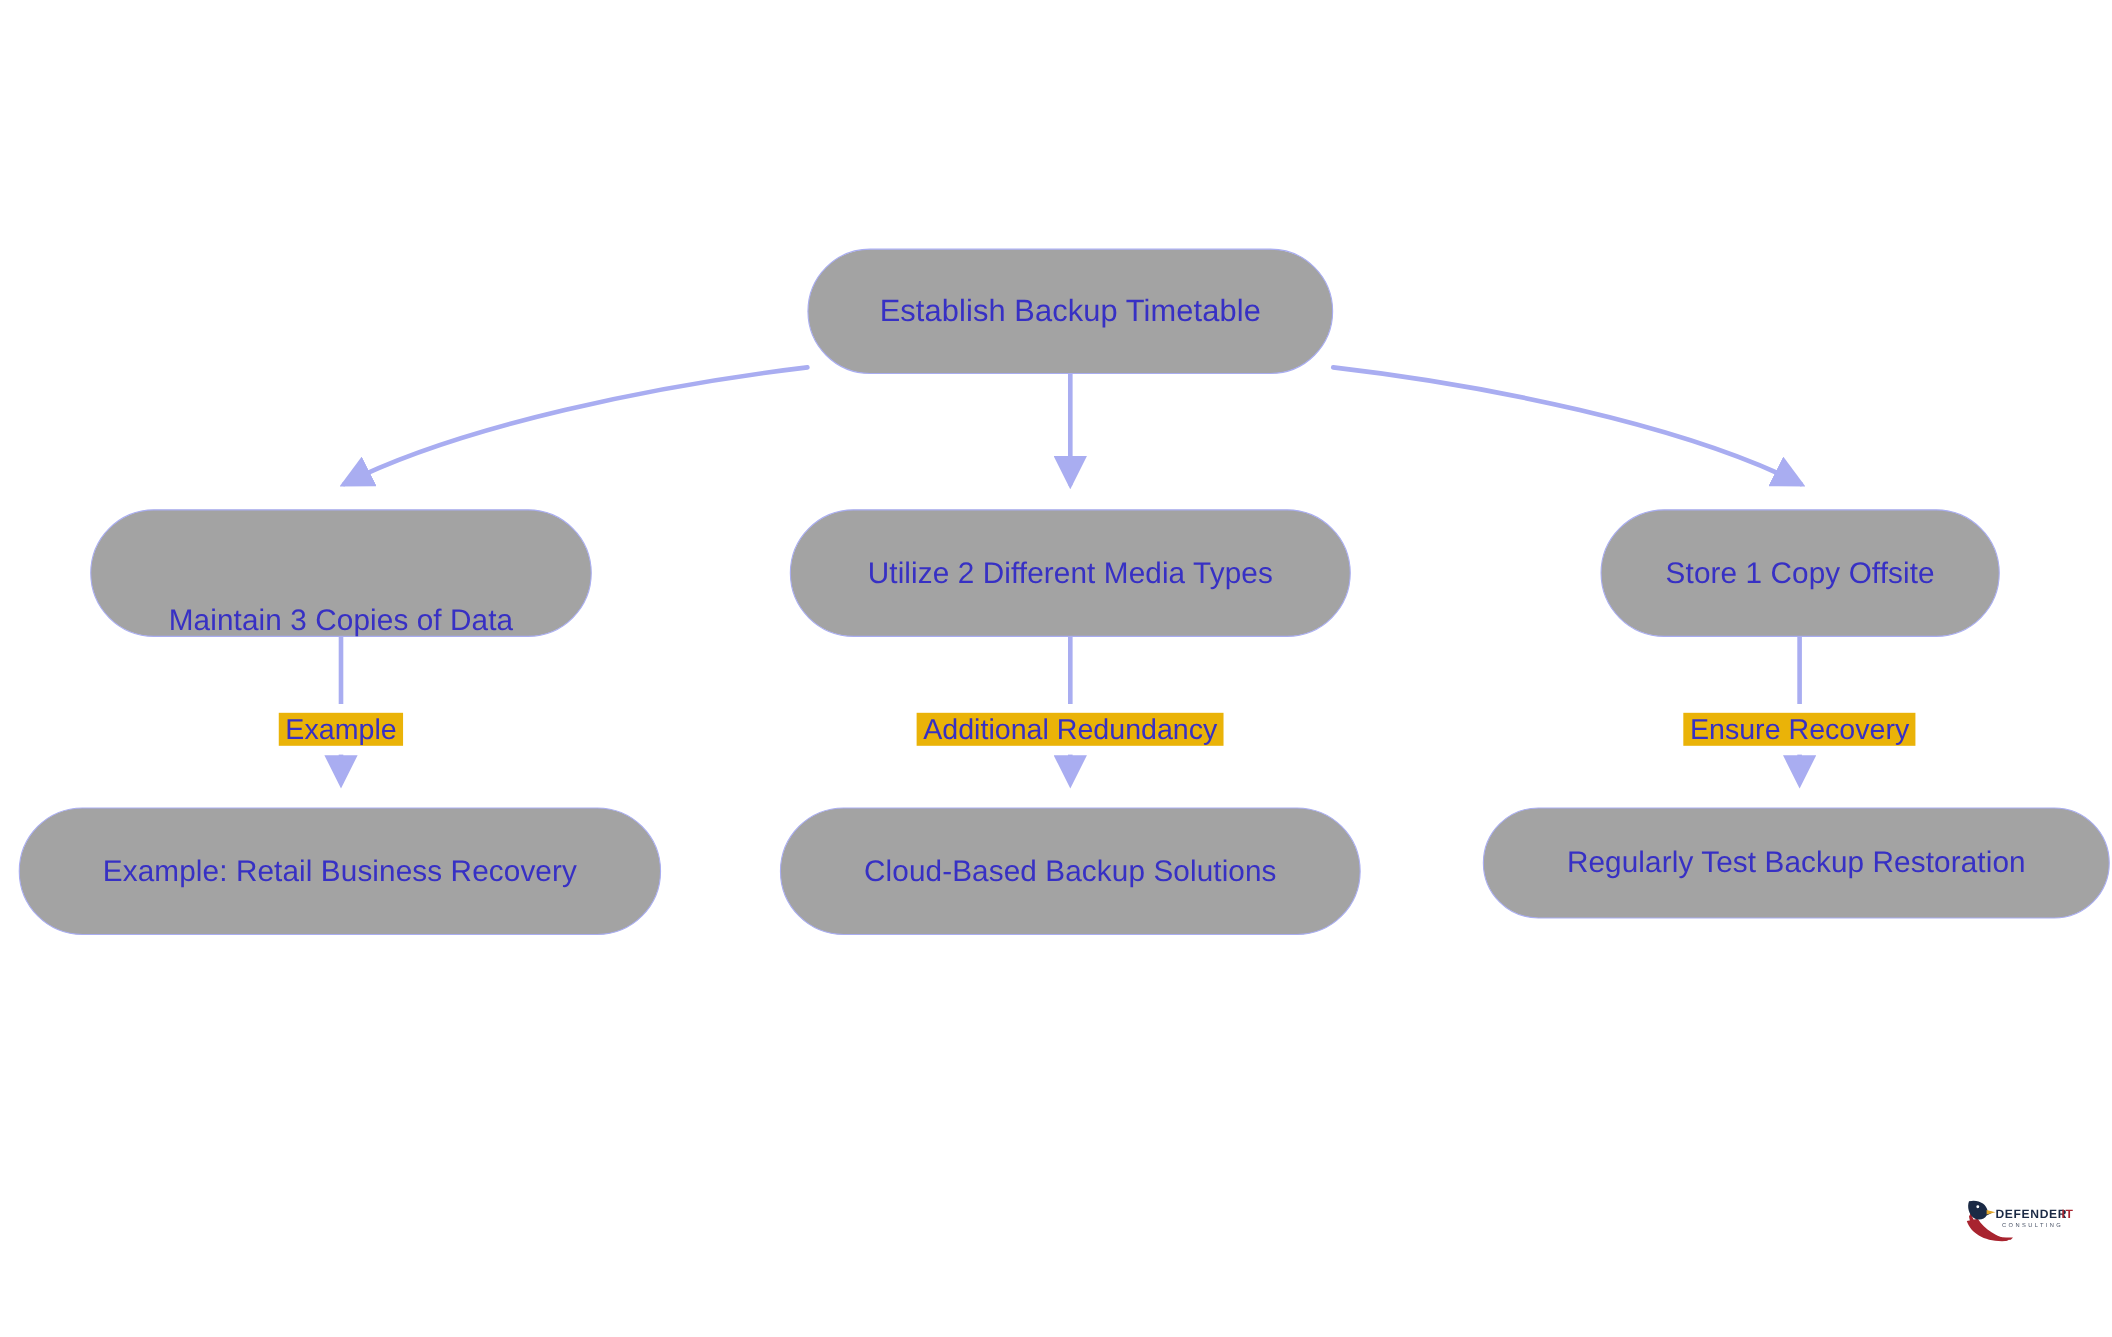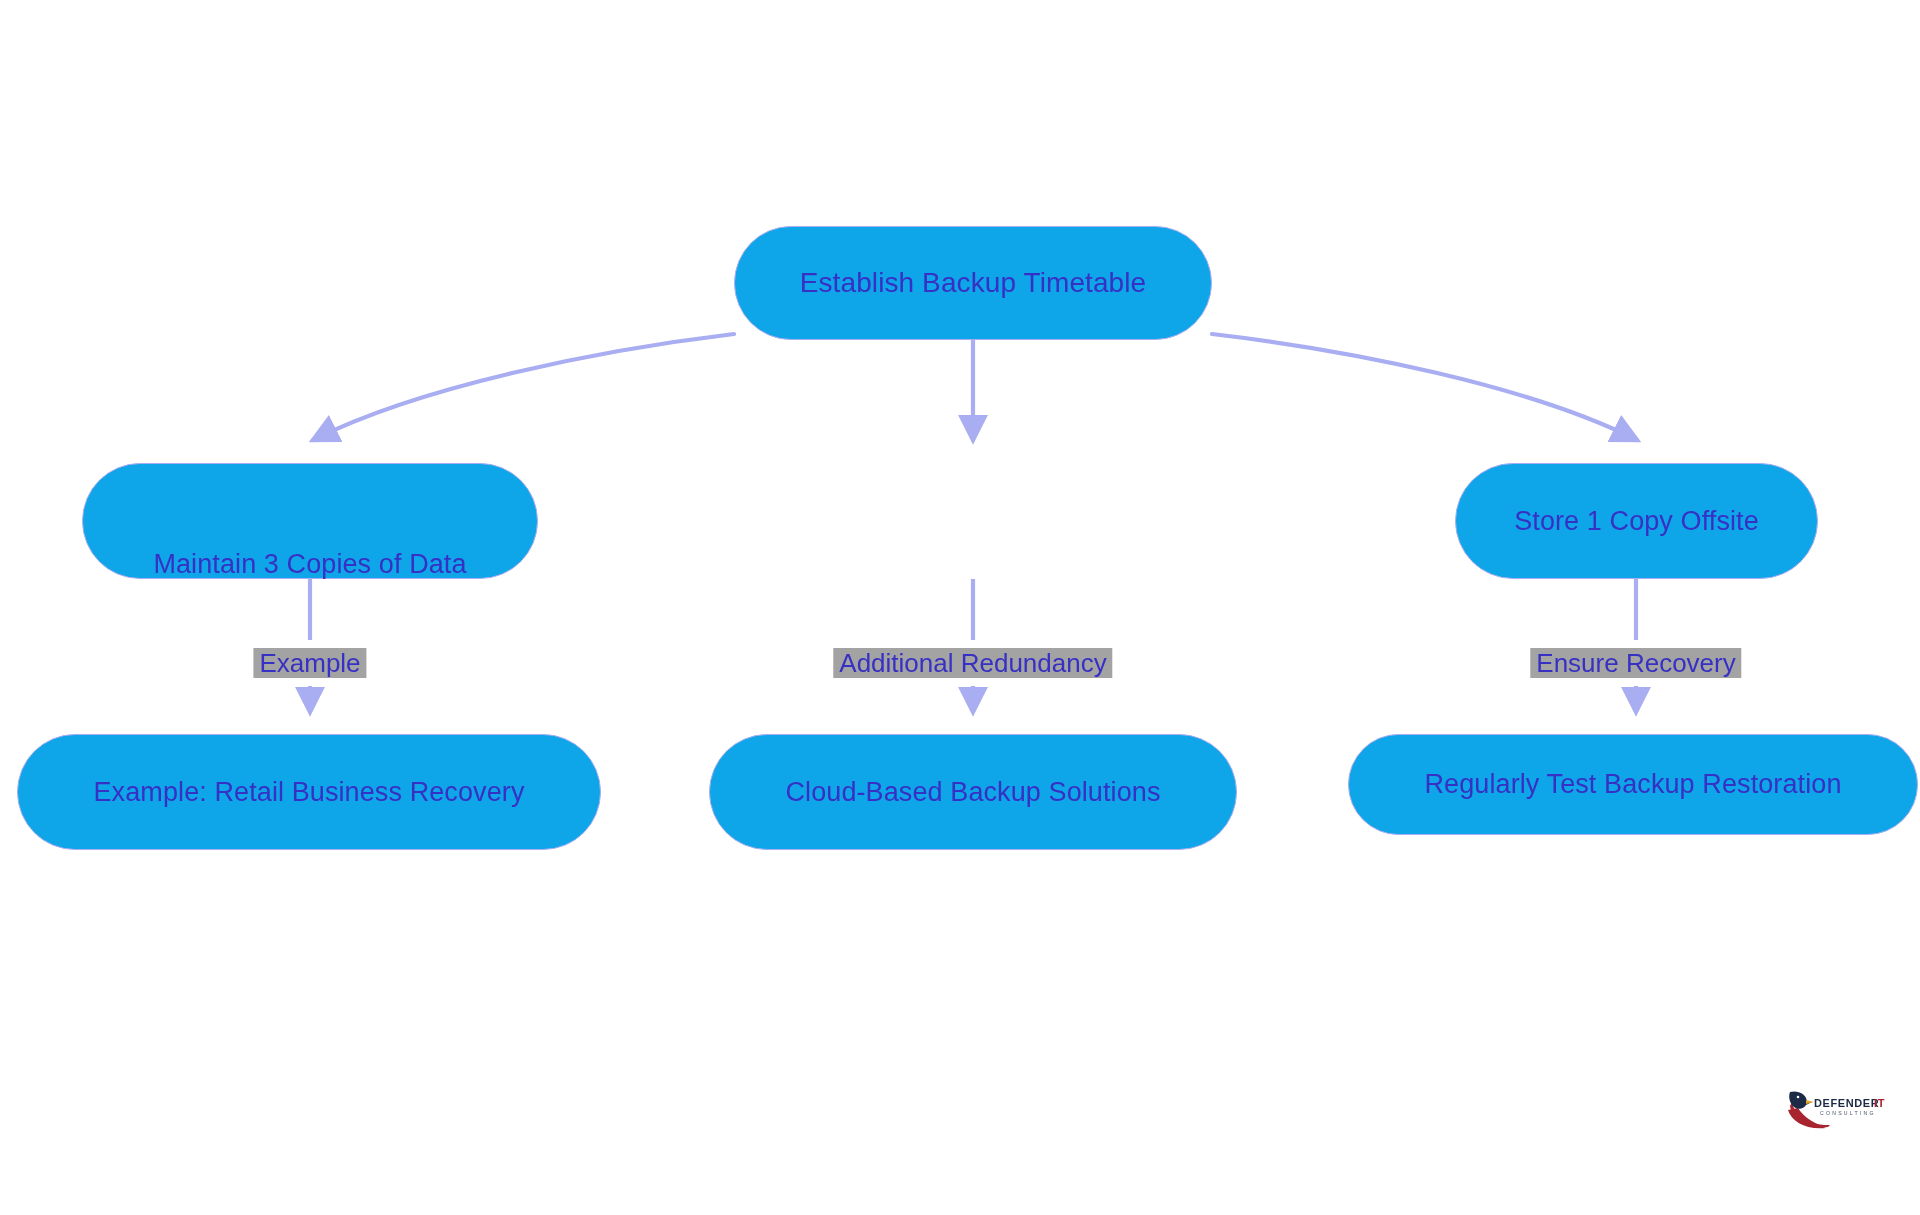--- a/index.html
+++ b/index.html
@@ -23,21 +23,21 @@
   #edge-layer {
     position: absolute;
     left: 0; top: 0;
     width: 1920px;
     height: 1215px;
     pointer-events: none;
   }
   .node {
     position: absolute;
     box-sizing: border-box;
-    background: #0ea5e9;
+    background: #a3a3a3;
     border: 1.6px solid #a9adf1;
     border-radius: 999px;
     display: flex;
     align-items: center;
     justify-content: center;
     color: #3730c4;
     font-family: "Liberation Sans", sans-serif;
     font-weight: 400;
     letter-spacing: 0.1px;
     white-space: nowrap;
@@ -47,21 +47,21 @@
     line-height: 1;
   }
   .edge-label {
     position: absolute;
     color: #3730c4;
     font-family: "Liberation Sans", sans-serif;
     font-size: 26px;
     line-height: 1;
     white-space: nowrap;
     transform: translate(-50%, -50%);
-    background: #a3a3a3;
+    background: #eab308;
     padding: 2px 6px;
   }
   
   #node-root      { left: 734px; top: 226px;  width: 478px; height: 114px; font-size: 28px; }
   #node-l2-0      { left: 82px;  top: 463px;  width: 456px; height: 116px; font-size: 27px; align-items: flex-end; }
   #node-l2-1      { left: 718px; top: 463px;  width: 510px; height: 116px; font-size: 27px; }
   #node-l2-2      { left: 1455px;top: 463px;  width: 363px; height: 116px; font-size: 27px; }
   #node-l3-0      { left: 17px;  top: 734px;  width: 584px; height: 116px; font-size: 27px; }
   #node-l3-1      { left: 709px; top: 734px;  width: 528px; height: 116px; font-size: 27px; }
   #node-l3-2      { left: 1348px;top: 734px;  width: 570px; height: 101px; font-size: 27px; }
@@ -105,20 +105,23 @@
   </svg>
 
   <div class="node" id="node-root">
     <span class="node-label">Establish Backup Timetable</span>
   </div>
 
   <div class="node" id="node-l2-0">
     <span class="node-label">Maintain 3 Copies of Data</span>
   </div>
 
+  <div class="node" id="node-l2-1">
+    <span class="node-label">Utilize 2 Different Media Types</span>
+  </div>
 
   <div class="node" id="node-l2-2">
     <span class="node-label">Store 1 Copy Offsite</span>
   </div>
 
   <div class="node" id="node-l3-0">
     <span class="node-label">Example: Retail Business Recovery</span>
   </div>
 
   <div class="node" id="node-l3-1">

